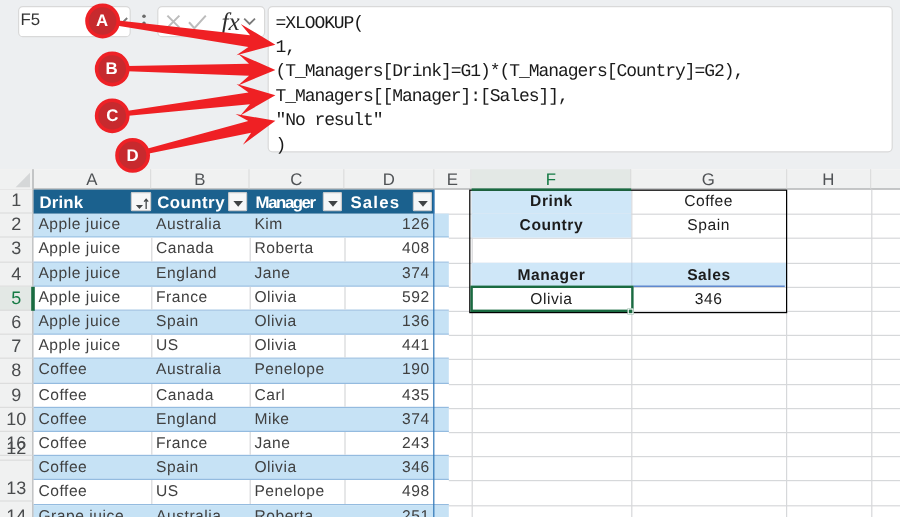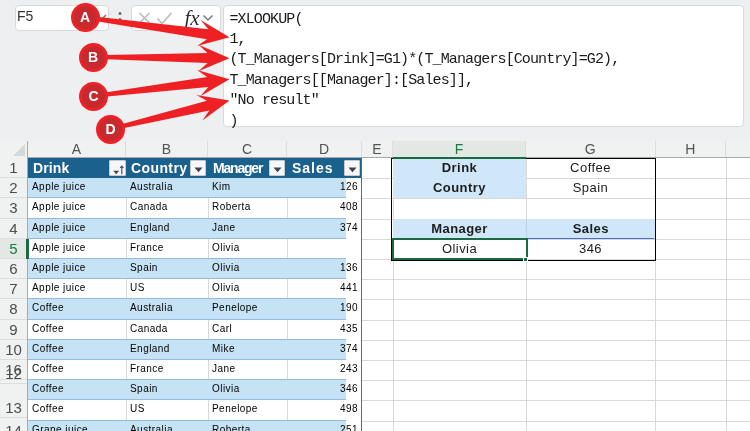--- a/index.html
+++ b/index.html
@@ -15,21 +15,21 @@
 .ch {position:absolute;top:0;height:16px;text-align:center;font-size:14px;color:#505356;line-height:17px;border-right:1px solid #dcdddd}
 .ch.sel {background:#e3e8e5;color:#157a44}
 #rowgut {left:0;top:158px;width:28px;height:273px;background:#f0f1f1;border-right:1px solid #a6a8aa}
 .rnum {position:absolute;left:0;width:27px;height:20.2px;text-align:center;font-size:15px;color:#4a4c4e;line-height:19.8px;border-bottom:1px solid #dcdddd}
 .rnum.sel {background:#e3e8e5;color:#157a44}
 #corner {left:0;top:141px;width:28px;height:17px;background:#f0f1f1;border-right:1px solid #a6a8aa}
 #corner:after {content:"";position:absolute;right:2.5px;bottom:2.5px;border-style:solid;border-width:0 0 12px 12px;border-color:transparent transparent #d5d7d8 transparent}
 .hl {left:362px;width:388px;height:1px;background:#d6d8da}
 .vcol {top:158px;width:1px;height:273px;background:#d6d8da}
 .vg {position:absolute;top:0;width:1px;height:100%;background:#d6d8da}
-.trow {left:28px;width:318px;height:20.2px;border-bottom:1px solid #94bbdf;font-size:10px;color:#000000}
+.trow {left:28px;width:346px;height:20.2px;border-bottom:1px solid #94bbdf;font-size:13px;color:#404040}
 .tc {position:absolute;top:0;height:100%;line-height:18.9px;padding-left:4px;letter-spacing:0.45px}
 .tc.num {text-align:right;padding-right:4px}
 #thead {left:28px;top:158px;width:334px;height:20.3px;background:#1b618e;color:#fff;font-weight:bold;font-size:14px}
 .th {position:absolute;top:0;height:100%;line-height:20px;padding-left:5px}
 .fbtn {position:absolute;top:1.5px;width:16.5px;height:16.5px;background:#f6f7f8;border:1px solid #c7cacd;border-radius:1px}
 #tblright {left:361px;top:158px;width:1.3px;height:273px;background:#2e75b6}
 .cell {font-size:13px;color:#1c1c1c;text-align:center;line-height:19.2px;height:20.2px;letter-spacing:0.45px}
 .cell.b {font-weight:bold}
 .cell.blue {background:#cfe7f8}
 #blackbox {left:391px;top:157.5px;width:265px;height:103.2px;border:1.8px solid #000;background:transparent}
@@ -115,20 +115,21 @@
 <div class="trow" style="top:218.60px;background:#c6e2f5">
       <div class="tc" style="left:0;width:98px">Apple juice</div>
       <div class="tc" style="left:98px;width:82px">England</div>
       <div class="tc" style="left:180px;width:79px">Jane</div>
       <div class="tc num" style="left:259px;width:75px">374</div>
     </div>
 <div class="trow" style="top:238.80px;background:#fff">
       <div class="tc" style="left:0;width:98px">Apple juice</div>
       <div class="tc" style="left:98px;width:82px">France</div>
       <div class="tc" style="left:180px;width:79px">Olivia</div>
+      <div class="tc num" style="left:259px;width:75px">592</div>
       <i class="vg" style="left:98px"></i>
       <i class="vg" style="left:180px"></i>
       <i class="vg" style="left:259px"></i>
     </div>
 <div class="trow" style="top:259.00px;background:#c6e2f5">
       <div class="tc" style="left:0;width:98px">Apple juice</div>
       <div class="tc" style="left:98px;width:82px">Spain</div>
       <div class="tc" style="left:180px;width:79px">Olivia</div>
       <div class="tc num" style="left:259px;width:75px">136</div>
     </div>

